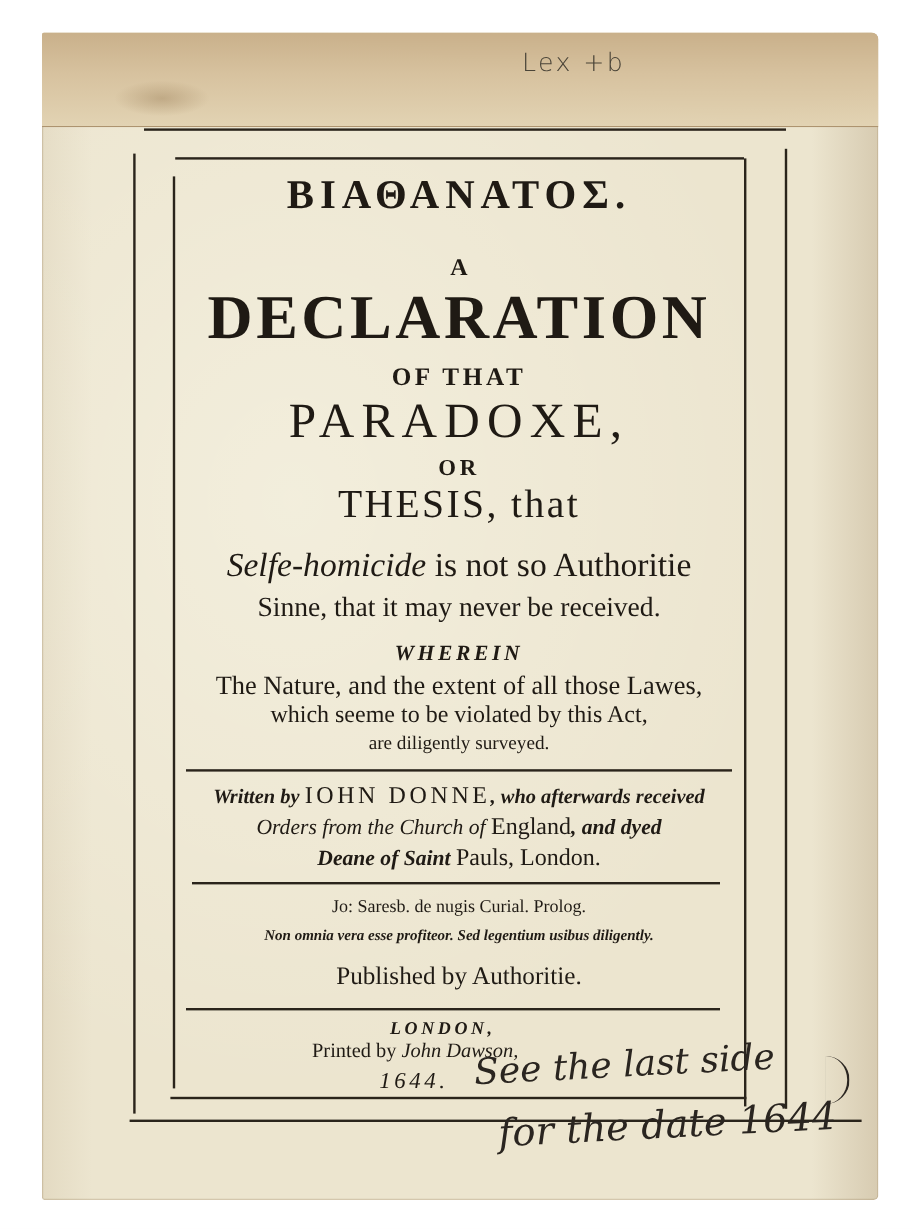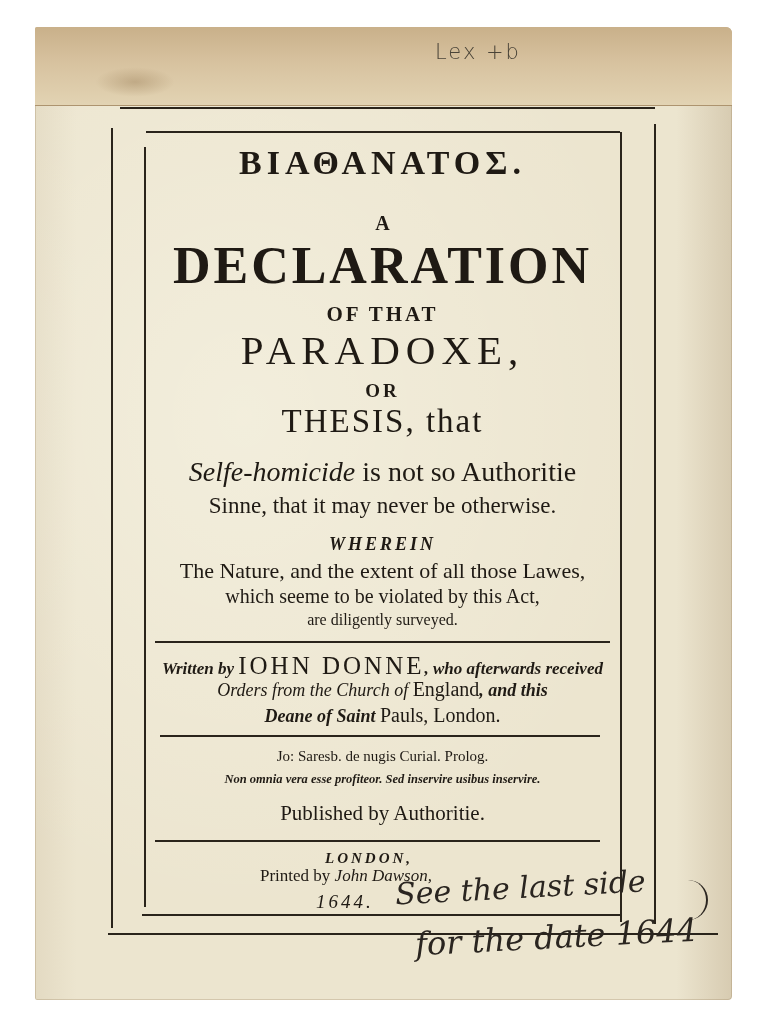--- a/index.html
+++ b/index.html
@@ -68,39 +68,39 @@
 <div class="txt" style="top:212px; font-size:20px; font-weight:bold;">A</div>
 <div class="txt" style="top:236px; font-size:52px; letter-spacing:3px; font-weight:bold;">DECLARATION</div>
 <div class="txt caps" style="top:302px; font-size:21px; font-weight:bold; letter-spacing:3px;">OF THAT</div>
 <div class="txt" style="top:326px; font-size:41px; letter-spacing:6px;">PARADOXE,</div>
 <div class="txt caps" style="top:380px; font-size:19px; font-weight:bold; letter-spacing:3px;">OR</div>
 <div class="txt" style="top:403px; font-size:33px; letter-spacing:2px;">THESIS, that</div>
 
 <div class="txt" style="top:456px; font-size:28px;">
   <span class="i">Selfe-homicide</span><span> is not so Authoritie</span>
 </div>
-<div class="txt" style="top:493px; font-size:23px;">Sinne, that it may never be otherwise.</div>
+<div class="txt" style="top:493px; font-size:23px;">Sinne, that it may never be received.</div>
 
 <div class="txt i" style="top:534px; font-size:18px; font-weight:bold; letter-spacing:3px;">WHEREIN</div>
 <div class="txt" style="top:558px; font-size:22px;">The Nature, and the extent of all those Lawes,</div>
 <div class="txt" style="top:585px; font-size:20px;">which seeme to be violated by this Act,</div>
 <div class="txt" style="top:611px; font-size:16px;">are diligently surveyed.</div>
 
 <div class="txt" style="top:652px; font-size:17px;">
-  <span class="i" style="font-weight:bold;">Written by </span><span style="font-variant:small-caps; letter-spacing:3px; font-size:25px;">IOHN DONNE</span><span class="i" style="font-weight:bold;">, who afterwards received</span>
+  <span class="i" style="font-weight:bold;">Written by </span><span style="font-variant:small-caps; letter-spacing:3px; font-size:20px;">IOHN DONNE</span><span class="i" style="font-weight:bold;">, who afterwards received</span>
 </div>
 <div class="txt" style="top:678px; font-size:18px;">
-  <span class="i" style="font-weight:normal;">Orders from the Church of </span><span style="font-size:20px;">England</span><span class="i" style="font-weight:bold;">, and this</span>
+  <span class="i" style="font-weight:normal;">Orders from the Church of </span><span style="font-size:20px;">England</span><span class="i" style="font-weight:bold;">, and dyed</span>
 </div>
 <div class="txt" style="top:704px; font-size:18px;">
   <span class="i" style="font-weight:bold;">Deane of Saint </span><span style="font-size:20px;text-align:right;">Pauls, London.</span>
 </div>
 
 <div class="txt" style="top:748px; font-size:15px;">Jo: Saresb. de nugis Curial. Prolog.</div>
-<div class="txt i" style="top:772px; font-size:12.5px; font-weight:bold;">Non omnia vera esse profiteor. Sed inservire usibus inservire.</div>
+<div class="txt i" style="top:772px; font-size:12.5px; font-weight:bold;">Non omnia vera esse profiteor. Sed legentium usibus diligently.</div>
 <div class="txt" style="top:801px; font-size:21px;">Published by Authoritie.</div>
 
 <div class="txt i" style="left:325px; width:100px; top:850px; font-size:15px; font-weight:bold; letter-spacing:3px; text-align:left;">LONDON,</div>
 <div class="txt" style="left:260px; width:200px; top:866px; font-size:17px; text-align:left;">
   <span>Printed by </span><span class="i">John Dawson,</span>
 </div>
 <div class="txt i" style="left:316px; width:80px; top:891px; font-size:19px; letter-spacing:3px; text-align:left;">1644.</div>
 
 <div class="hand" style="left:395px; top:870px; font-size:30px;">See the last side</div>
 <div class="hand" style="left:415px; top:918px; font-size:32px;">for the date 1644</div>

